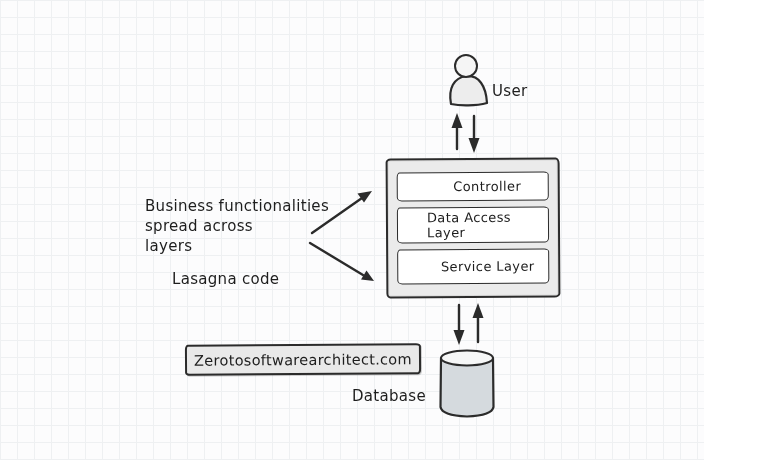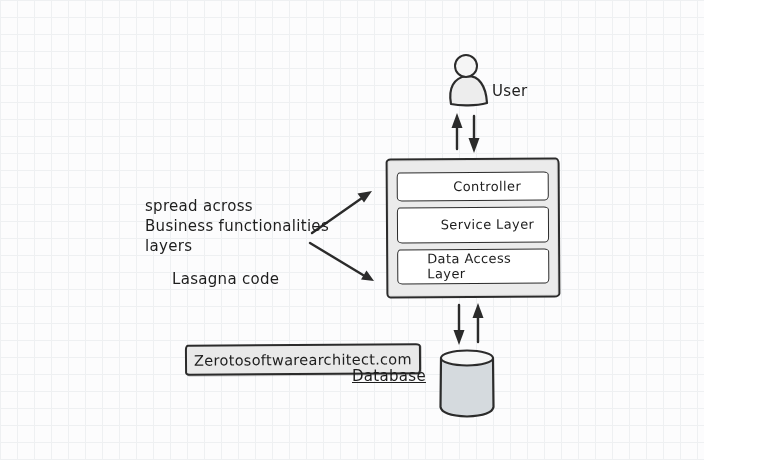--- a/index.html
+++ b/index.html
@@ -130,31 +130,31 @@
     <g>
       <path class="db-body" d="M441 358 L440.5 407 Q442 415.5 467 416.5 Q492 415.5 493.5 407 L493 358 Z"></path>
       <ellipse class="db-top" cx="467" cy="358" rx="26" ry="7.5"></ellipse>
     </g>
   </svg>
 
   <span class="label" style="left:492px;top:82px;">User</span>
 
   <div class="main-box">
     <div class="layer first">Controller</div>
+    <div class="layer">Data Access Layer</div>
     <div class="layer">Service Layer</div>
-    <div class="layer">Data Access Layer</div>
   </div>
 
   <div class="annotation" style="left:145px;top:196px;">
+    <div>Business functionalities</div>
     <div>spread across</div>
-    <div>Business functionalities</div>
     <div>layers</div>
   </div>
 
   <div class="annotation" style="left:172px;top:269px;">
     <div>Lasagna code</div>
   </div>
 
   <div class="site-banner">Zerotosoftwarearchitect.com</div>
 
-  <span class="label" style="left:352px;top:367px;text-decoration:underline;">Database</span>
+  <span class="label" style="left:352px;top:387px;">Database</span>
 
 </div>
 
 </body></html>

